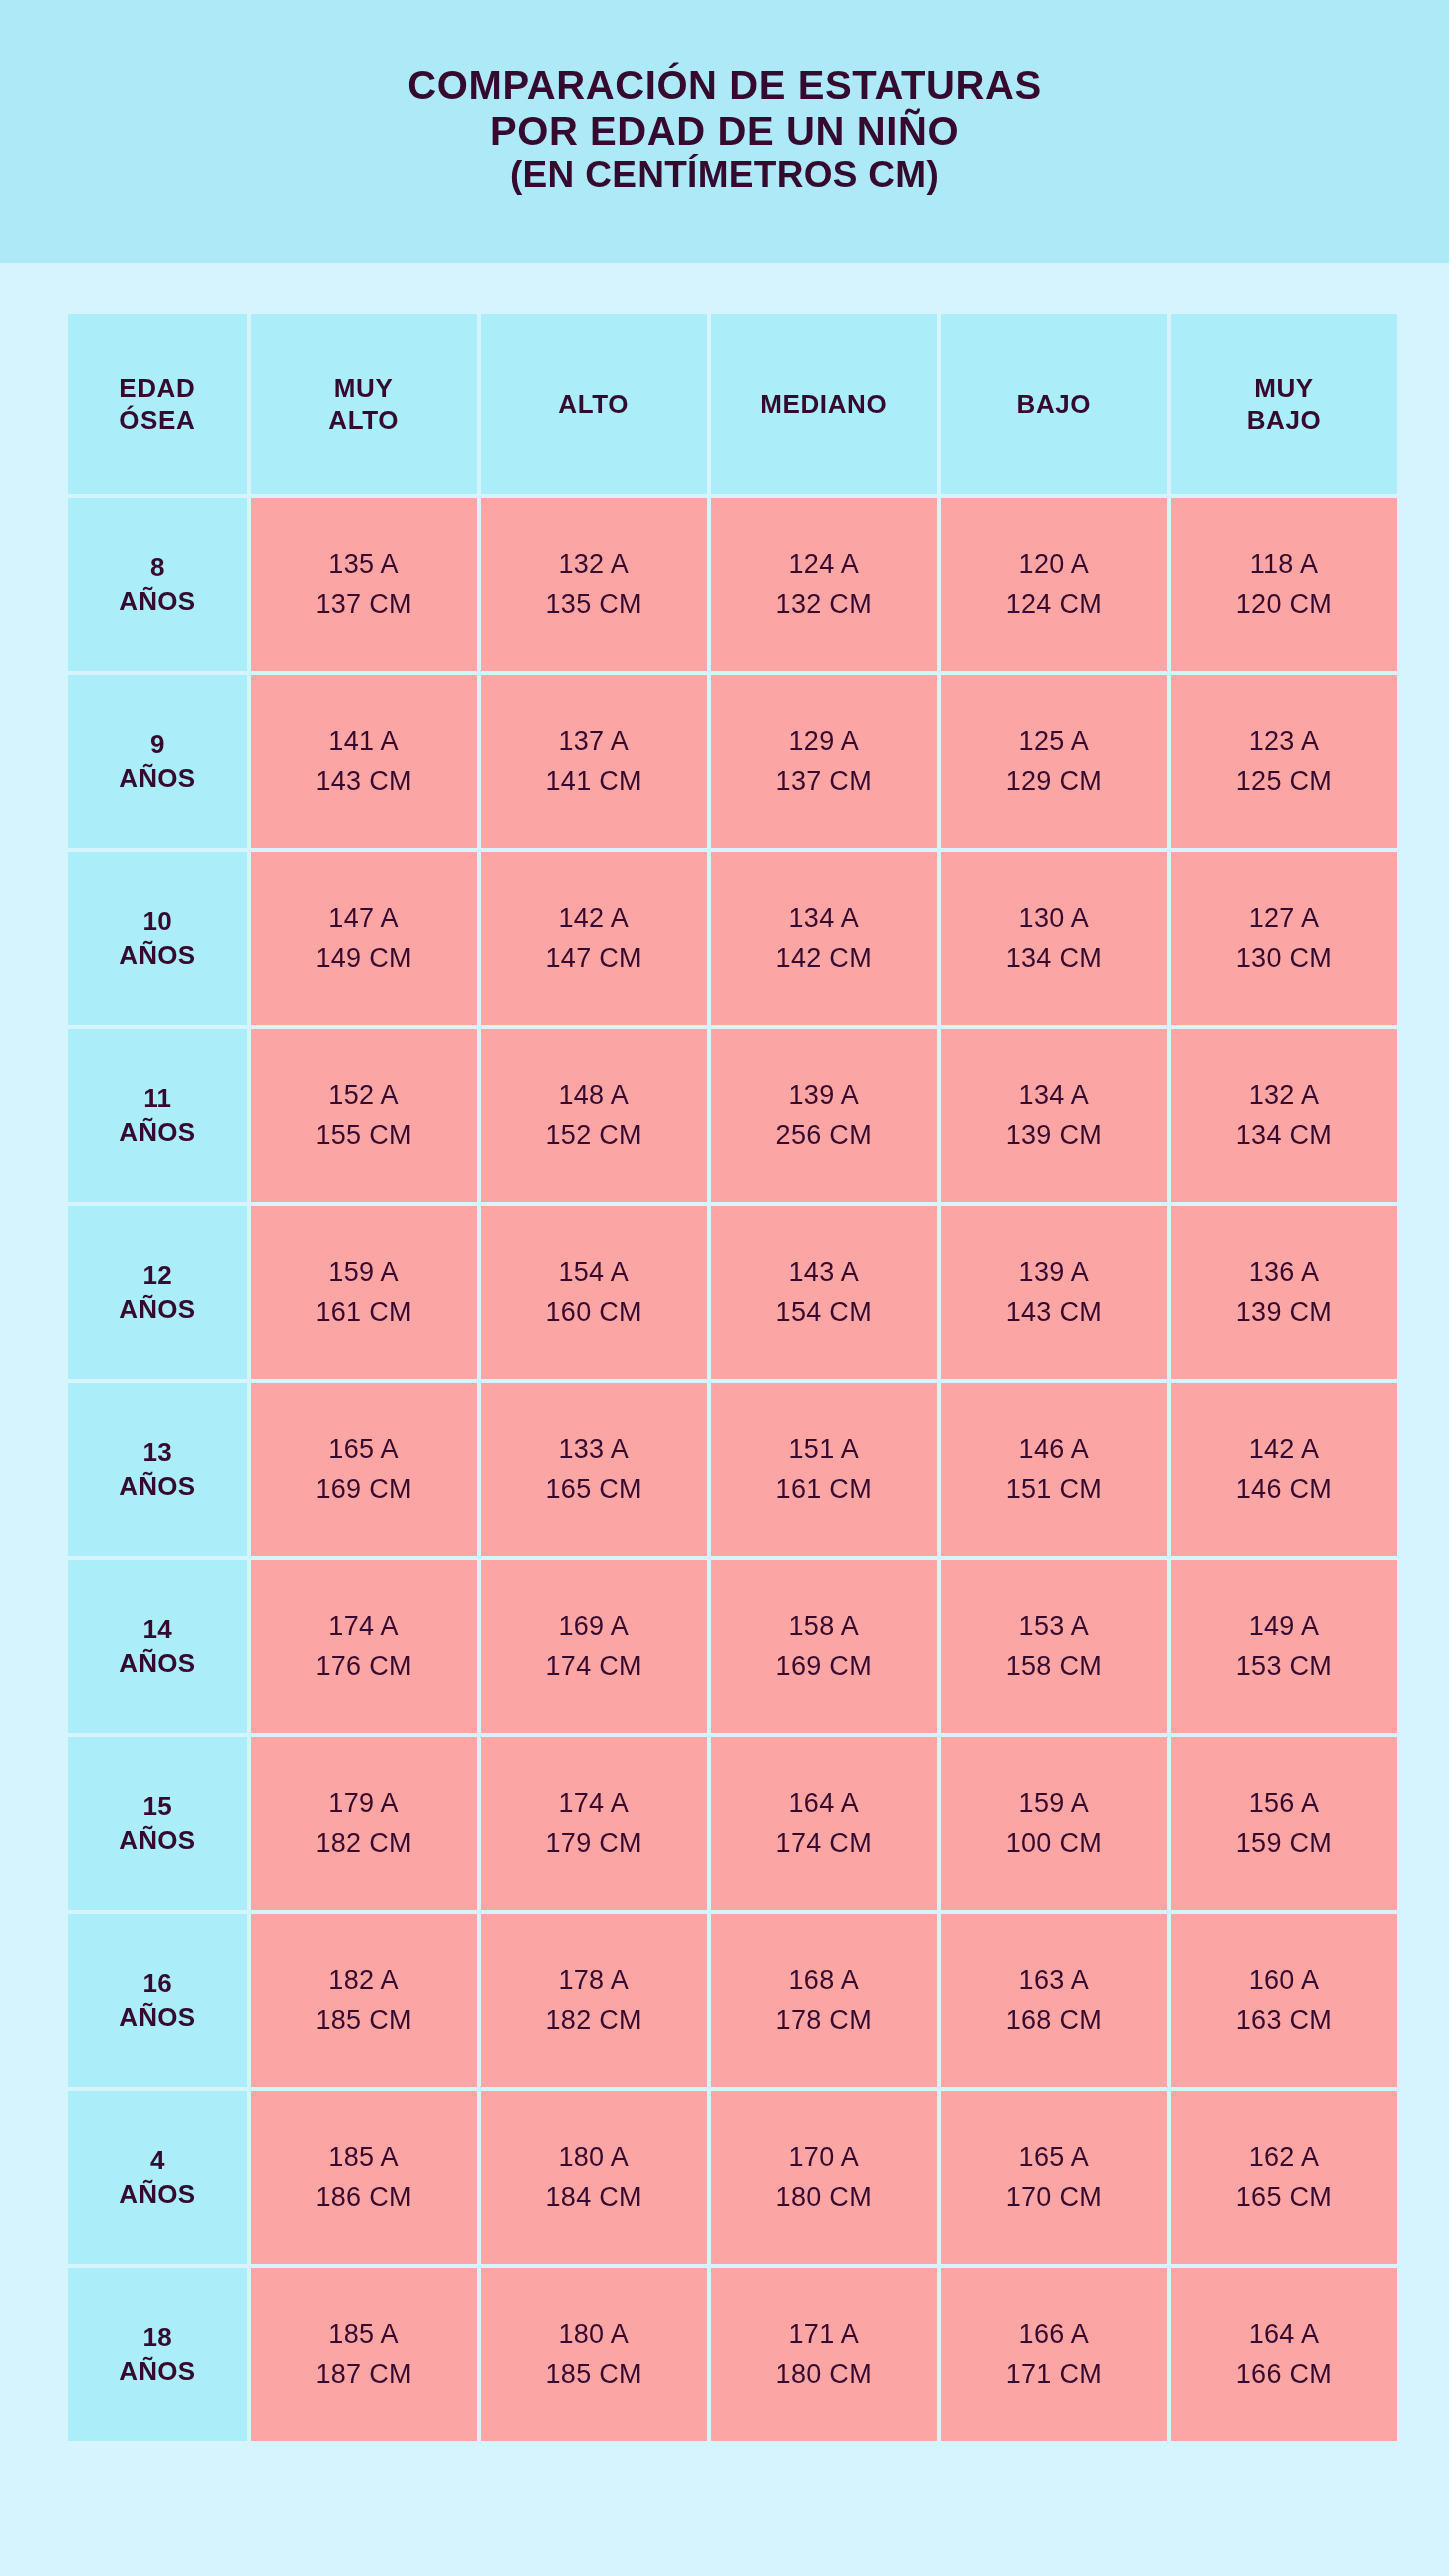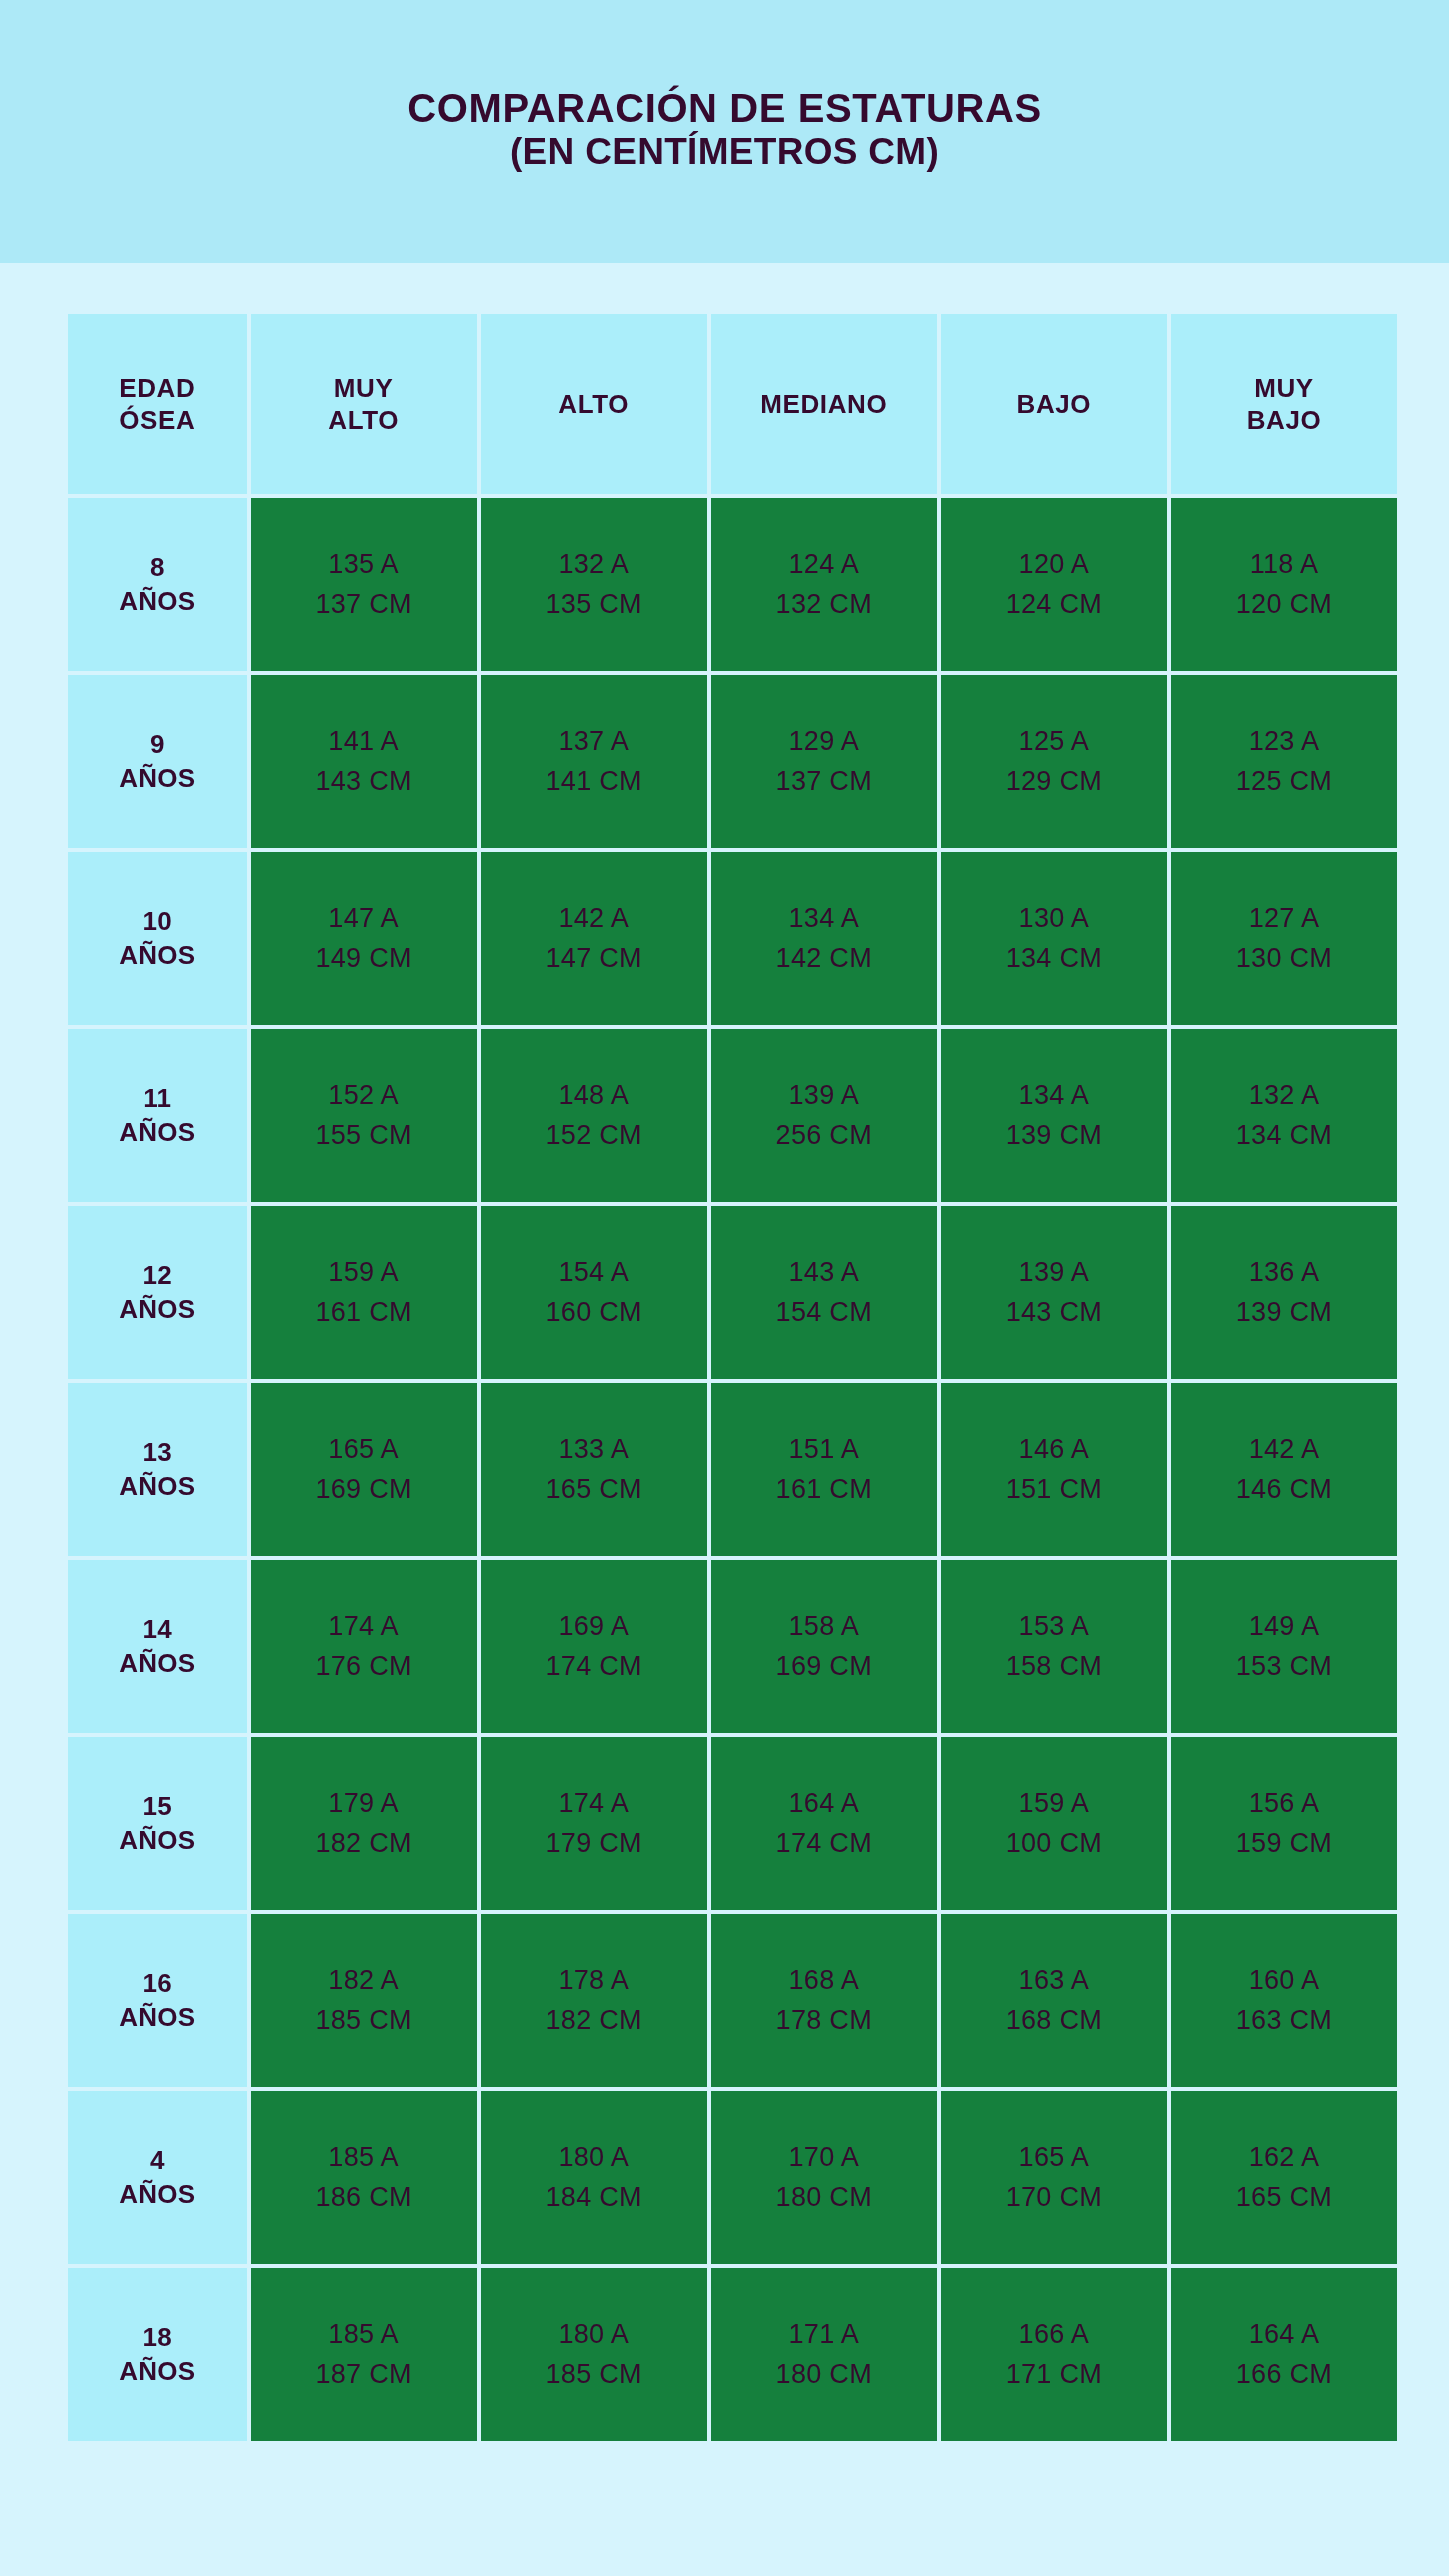--- a/index.html
+++ b/index.html
@@ -87,21 +87,21 @@
   
   .age-cell {
     background: #abeefa;
     height: 173px;
     font-size: 26px;
     font-weight: 700;
     letter-spacing: 0.3px;
     line-height: 1.28;
   }
   .val-cell {
-    background: #15803d;
+    background: #fca5a5;
     height: 173px;
     font-size: 27px;
     font-weight: 400;
     letter-spacing: 0.3px;
     line-height: 1.45;
   }
   .val-line {
     display: block;
   }
   .age-num {
@@ -113,20 +113,21 @@
   col.c-age { width: 173px; }
   col.c-data { width: 219px; }
 </style>
 </head>
 <body>
 
 <div class="page">
 
   <div class="banner">
     <div class="title-line l1">COMPARACIÓN DE ESTATURAS</div>
+    <div class="title-line l2">POR EDAD DE UN NIÑO</div>
     <div class="title-line l3">(EN CENTÍMETROS CM)</div>
   </div>
 
   <div class="table-wrap">
     <table class="chart-table">
       <colgroup>
         <col class="c-age">
         <col class="c-data">
         <col class="c-data">
         <col class="c-data">

